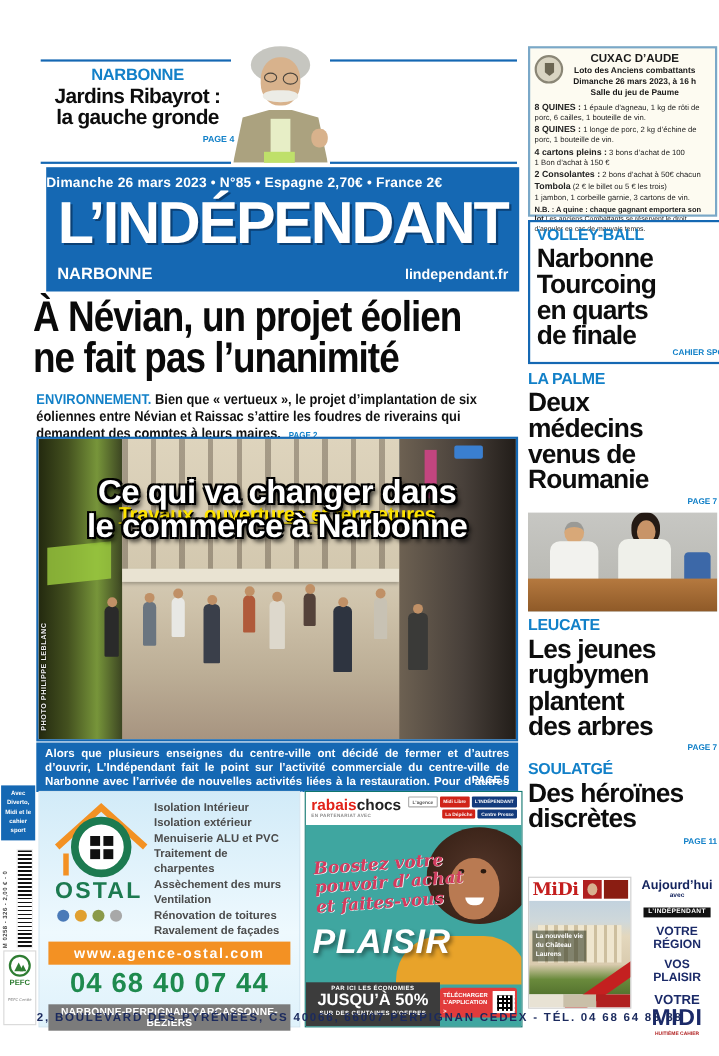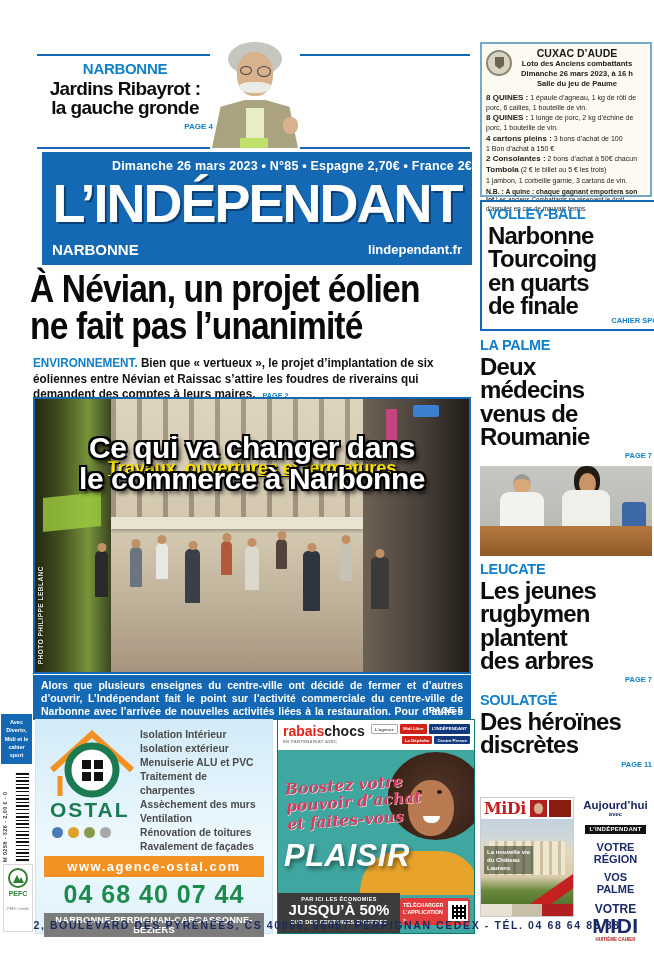--- a/index.html
+++ b/index.html
@@ -22,21 +22,21 @@
   .man-glass { position:absolute; top:26px; left:28px; width:12px; height:9px; border:1.5px solid #4a443c; border-radius:50%; }
   .man-glass::after { content:''; position:absolute; left:16px; top:-1.5px; width:12px; height:9px; border:1.5px solid #4a443c; border-radius:50%; }
   .man-stache { position:absolute; top:42px; left:27px; width:32px; height:11px; background:#ececе6; background:#ececE6; border-radius:50% 50% 60% 60%; }
   .man-jacket { position:absolute; bottom:0; left:0; width:86px; height:48px; background:#aba27f; clip-path:polygon(0 100%,10% 14%,38% 0,62% 0,90% 14%,100% 100%); }
   .man-shirt { position:absolute; bottom:0; left:34px; width:18px; height:40px; background:#e7eec6; }
   .man-hand { position:absolute; right:0px; bottom:14px; width:15px; height:17px; border-radius:45%; background:#d8b28c; }
   .man-paper { position:absolute; left:28px; bottom:0px; width:28px; height:10px; background:#bfe06a; }
 
   
   .masthead { position:absolute; left:42px; top:152px; width:430px; height:113px; background:#1568b3; }
-  .dateline { position:absolute; top:7px; width:100%; text-align:right; color:#fff; font-weight:900; font-size:12.5px; letter-spacing:0.2px; }
+  .dateline { position:absolute; top:7px; width:100%; text-align:left; color:#fff; font-weight:900; font-size:12.5px; letter-spacing:0.2px; }
   .mlogo-big { position:absolute; top:24px; width:100%; text-align:center; color:#fff; font-weight:900; font-size:54px; letter-spacing:-2px; line-height:1; text-shadow:2px 2px 0 rgba(10,60,110,0.9); }
   .mast-narb { position:absolute; left:10px; bottom:7px; color:#fff; font-weight:900; font-size:15px; }
   .mast-site { position:absolute; right:10px; bottom:8px; color:#fff; font-weight:700; font-size:13px; }
 
   
   .headline { position:absolute; left:30px; top:270px; width:515px; transform:scaleX(0.86); transform-origin:0 0; font-size:39px; font-weight:900; color:#0a0a0a; line-height:0.95; letter-spacing:-1px; }
   .standfirst { position:absolute; left:33px; top:355px; width:488px; transform:scaleX(0.9); transform-origin:0 0; font-size:13px; font-weight:700; color:#111; line-height:1.2; }
   .standfirst .pref { font-size:8px; font-weight:900; color:#1280c8; margin-left:8px; }
 
   
@@ -400,21 +400,21 @@
           <i></i>
         </div>
     </div>
     <div class="midi-right">
       <div class="mr-today">Aujourd’hui</div>
       <div class="mr-avec">avec</div>
       <div class="mr-badge">L’INDÉPENDANT</div>
       <div class="mr-line pl">VOTRE
 RÉGION</div>
       <div class="mr-line pl">VOS
-PALME</div>
+PLAISIR</div>
       <div class="mr-votre">VOTRE</div>
       <div class="mr-midi">MIDI</div>
       <div class="mr-tiny">HUITIÈME CAHIER</div>
     </div>
   </div>
 
   <div class="footer">2, BOULEVARD DES PYRÉNÉES, CS 40066, 66007 PERPIGNAN CEDEX - TÉL. 04 68 64 88 88</div>
 
 </div>
 

